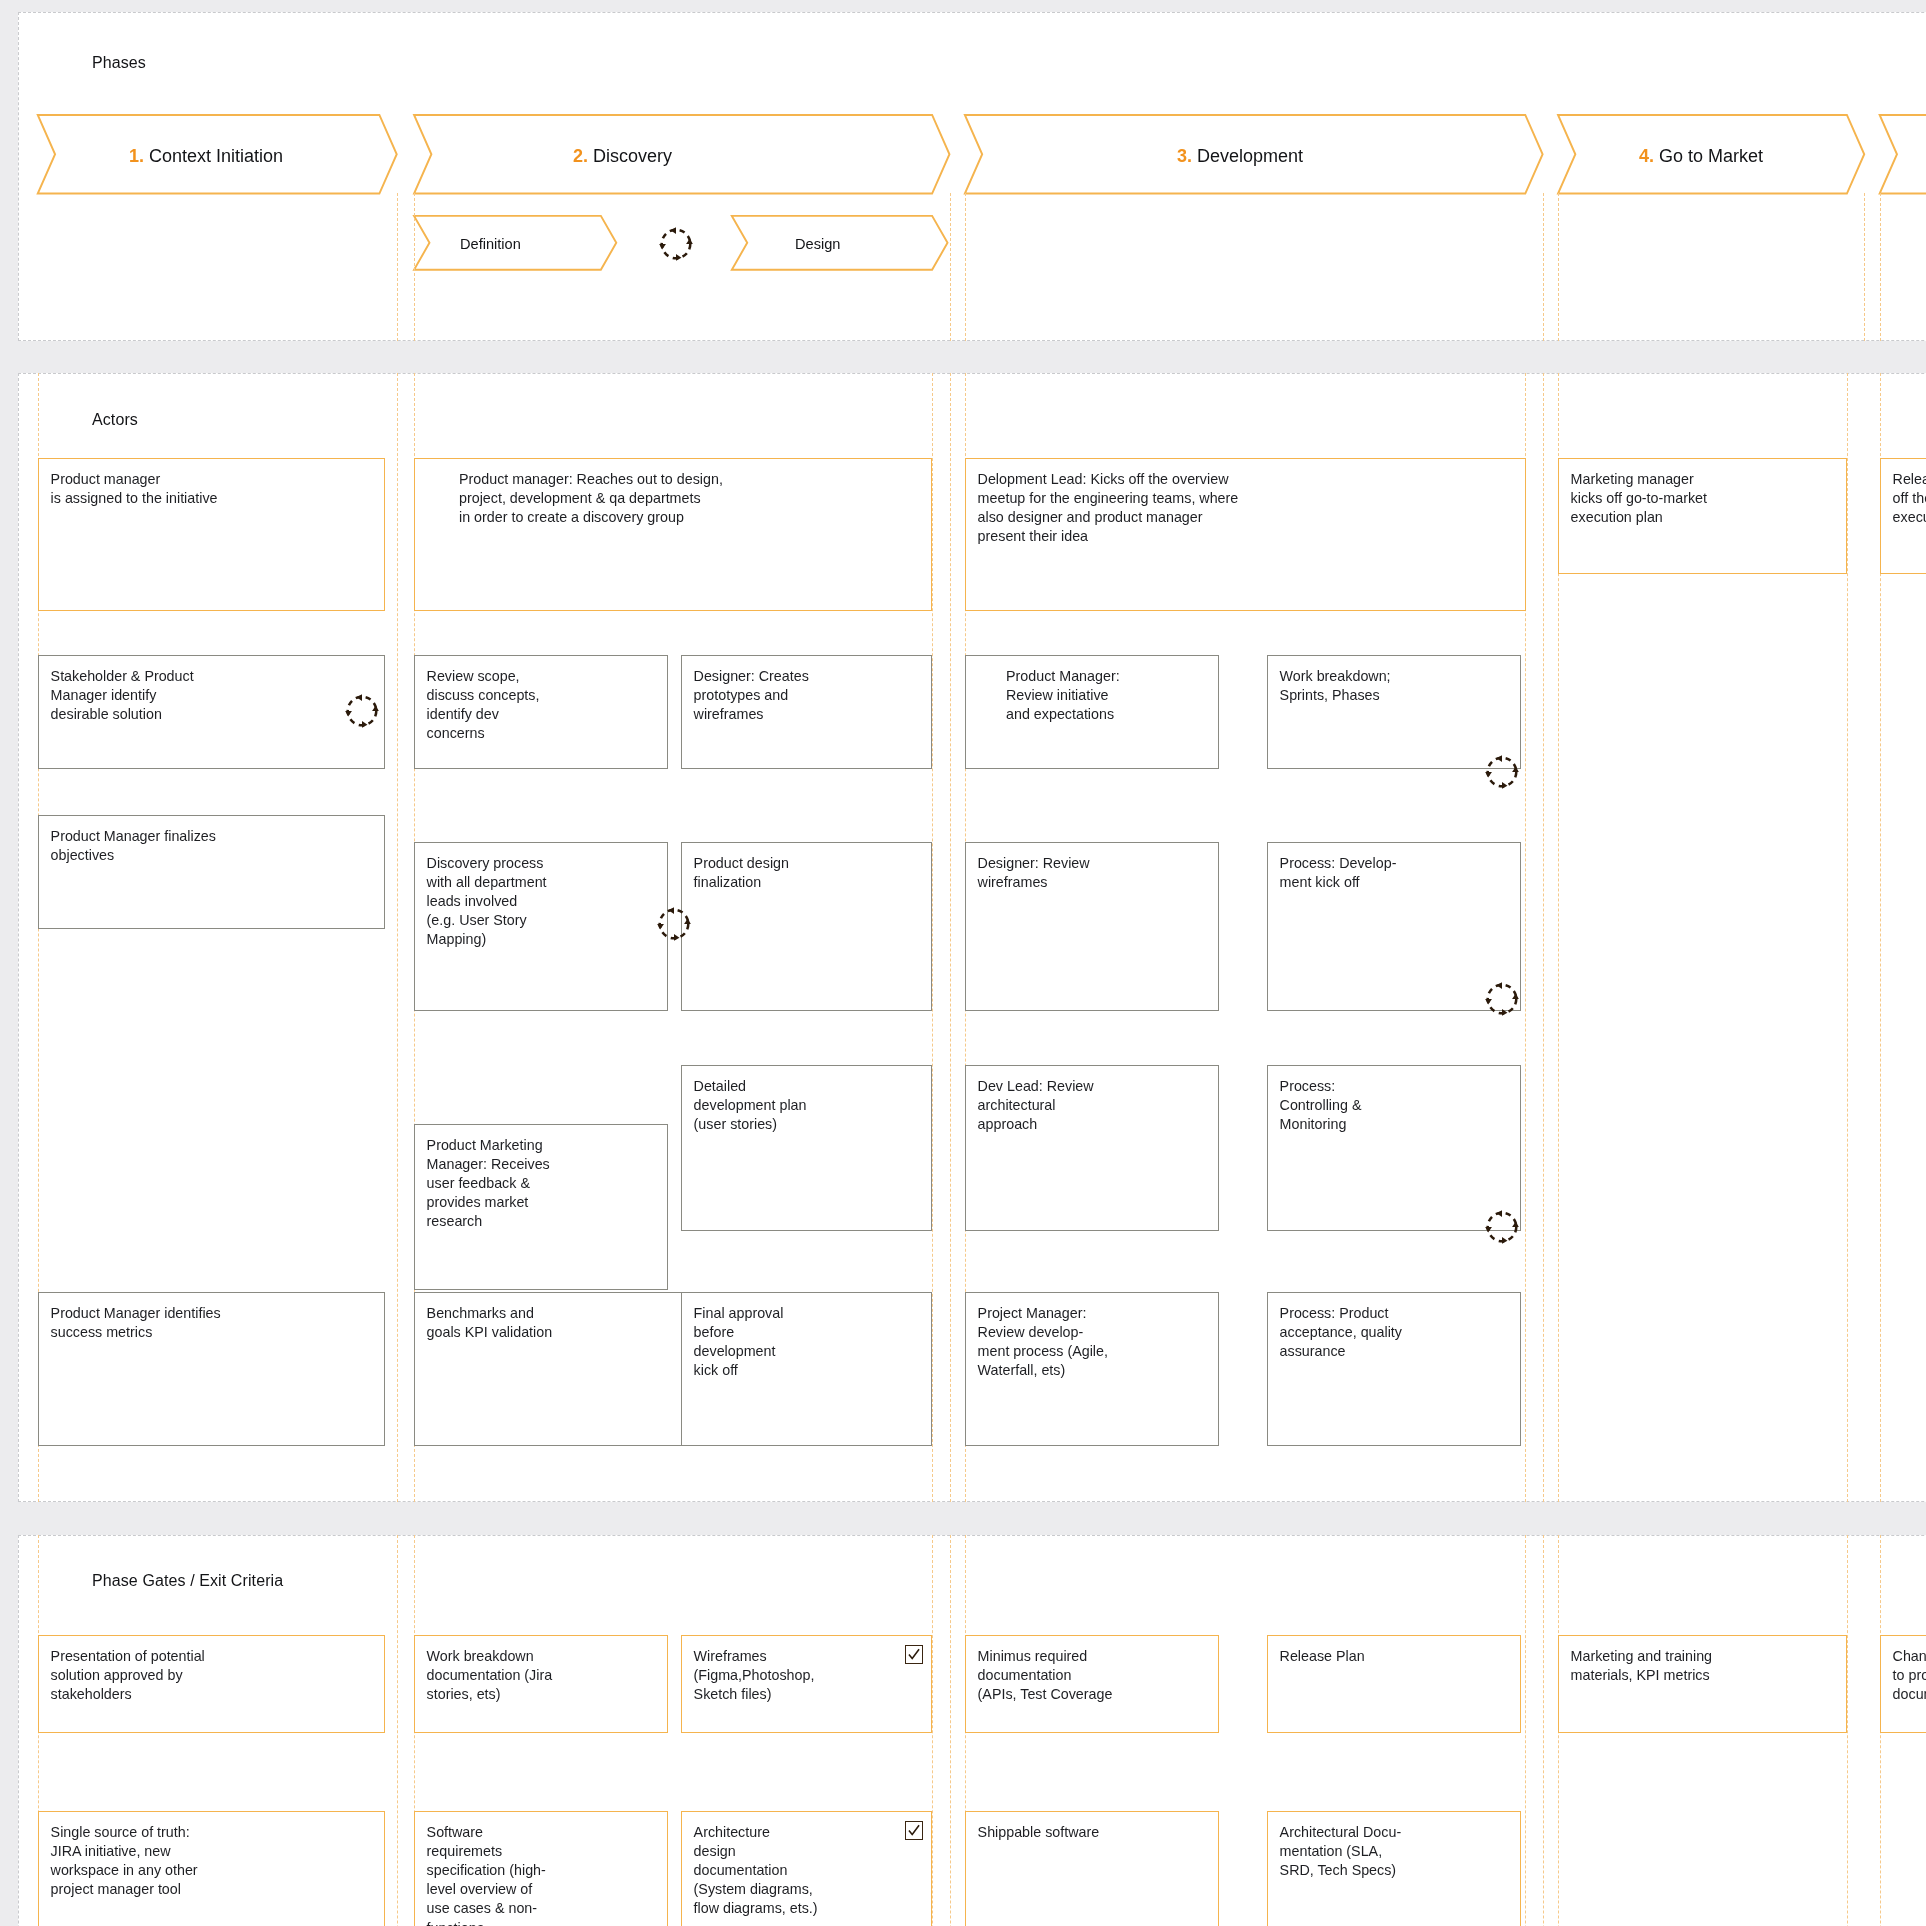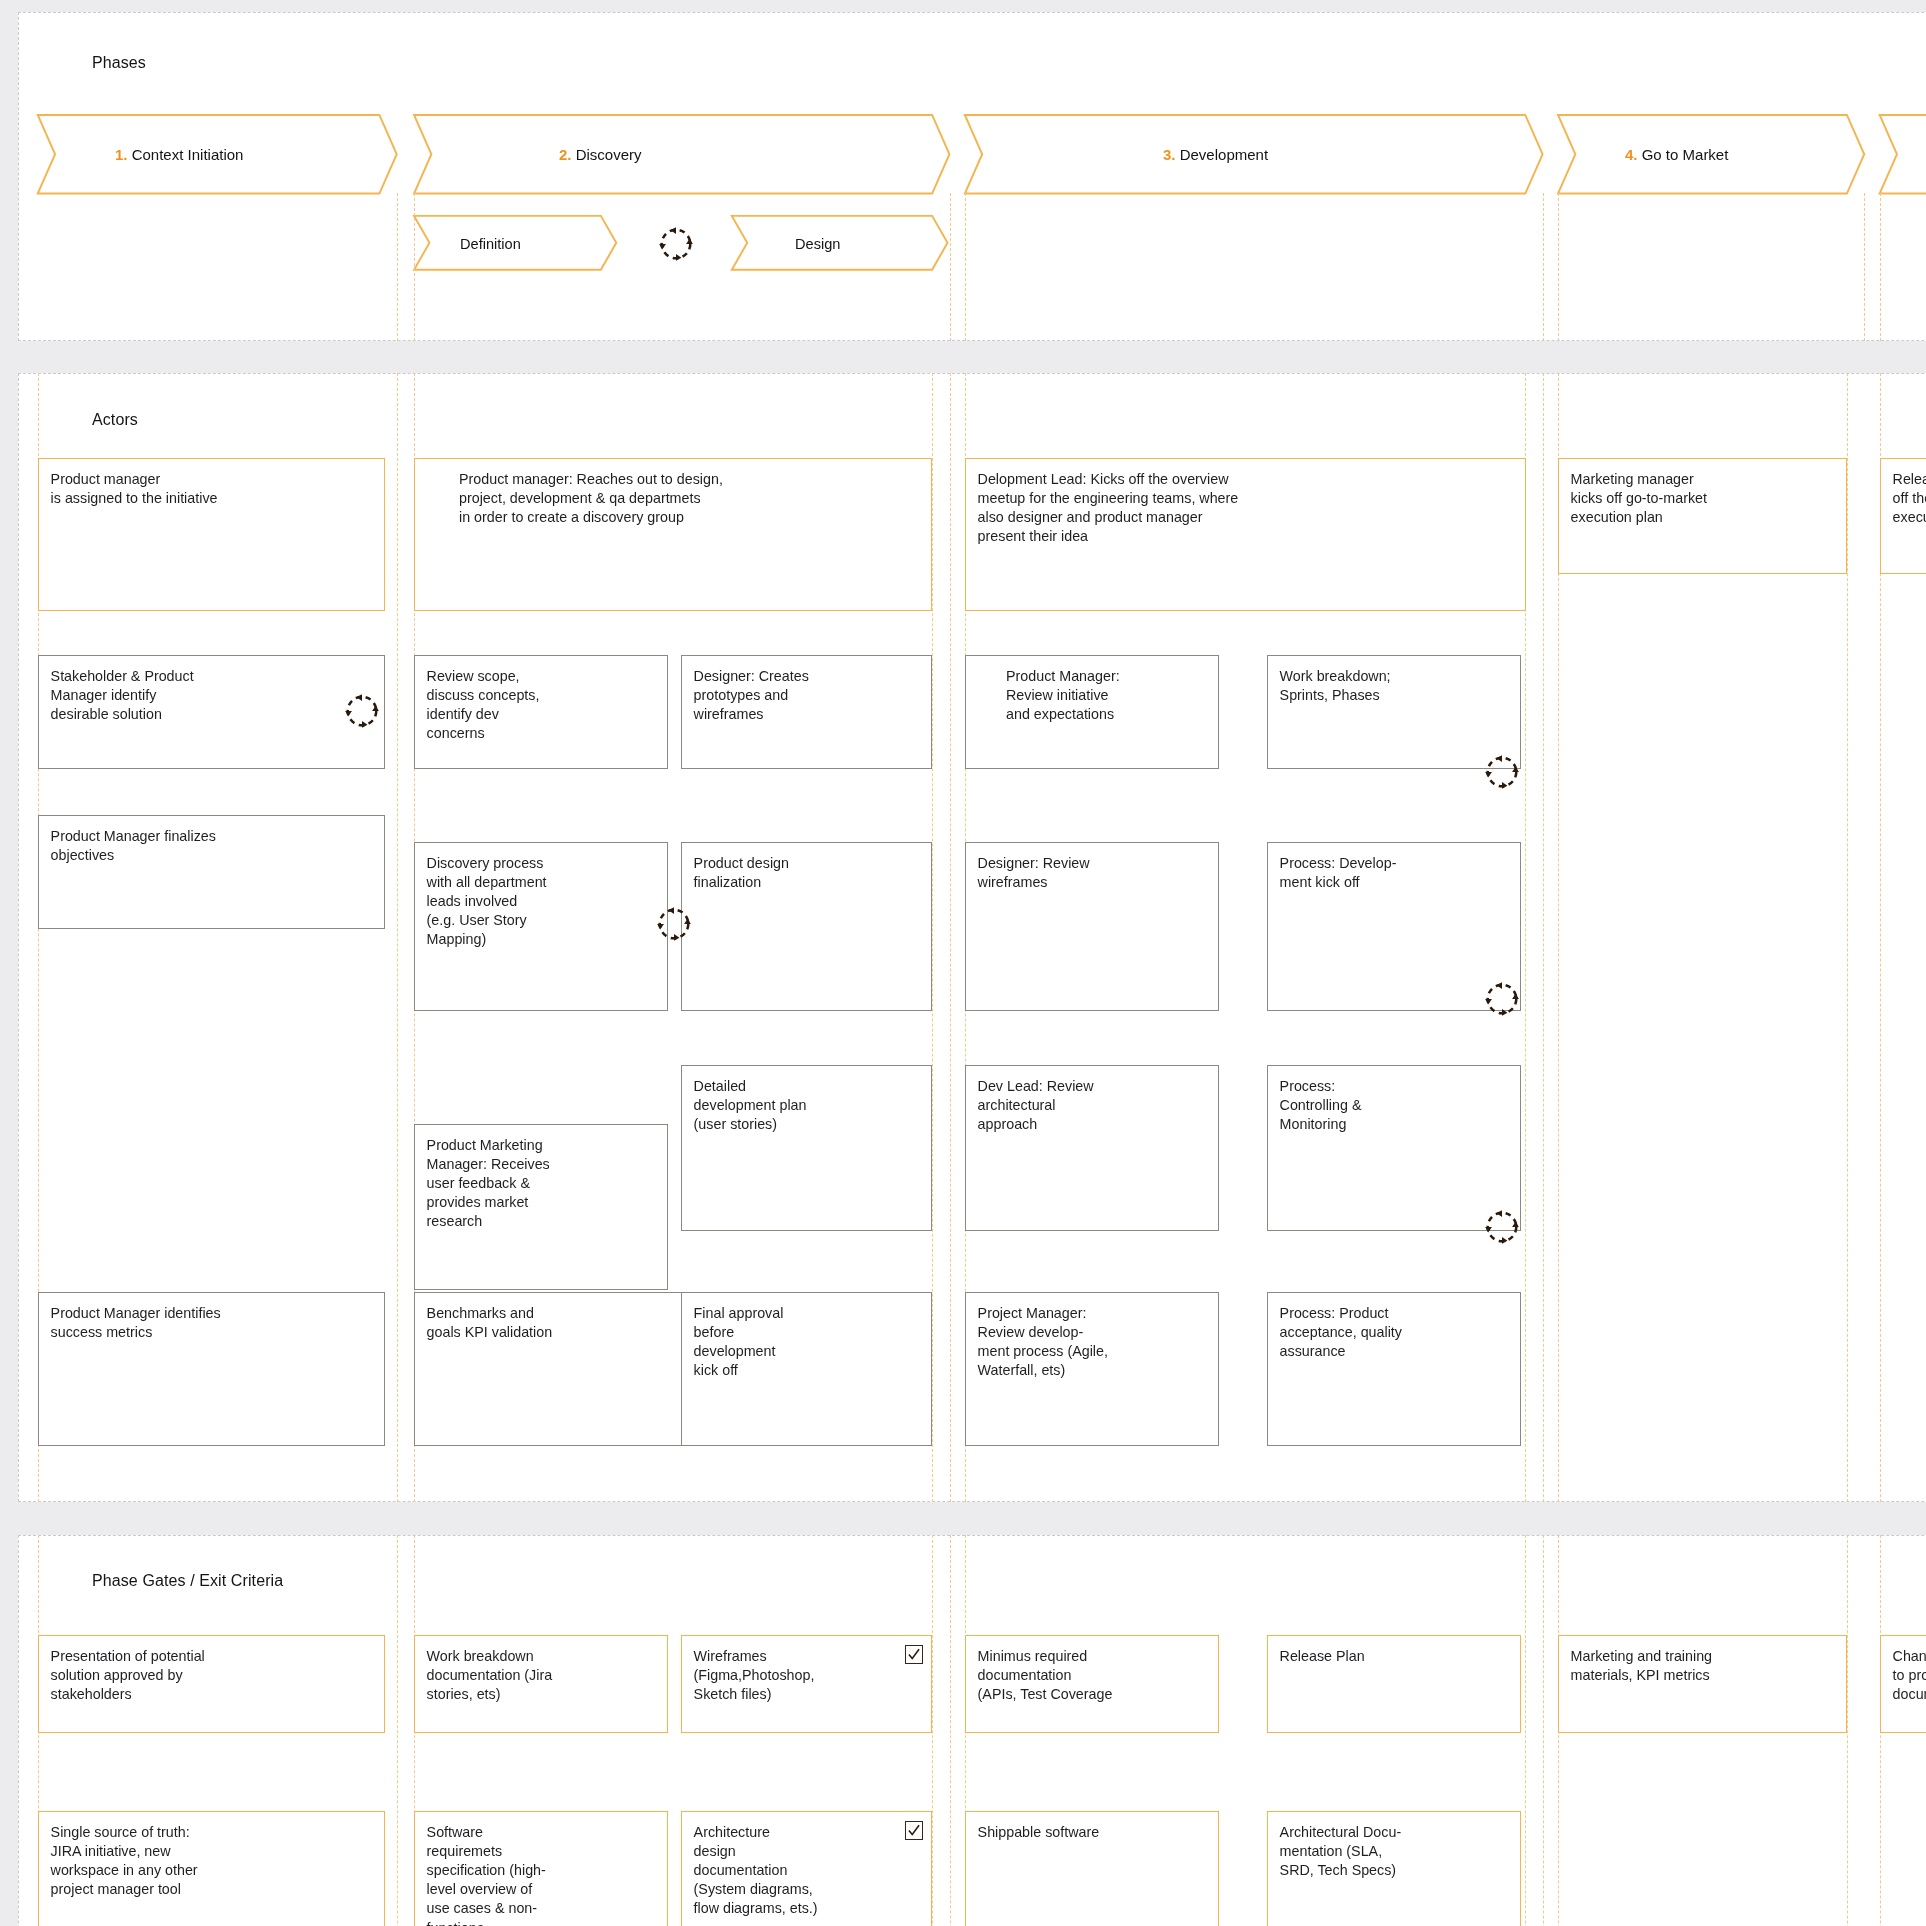--- a/index.html
+++ b/index.html
@@ -38,24 +38,25 @@
     margin-left: 43px;
   }
 
   
   .col-guide {
     position: absolute;
     width: 0;
     border-left: 1.5px dashed #f6c98a;
   }
   .chev-label {
-    font-size: 15px;
+    font-size: 18px;
     color: #131417;
     white-space: nowrap;
     z-index: 2;
+    margin-left: 14px;
   }
   .chev-num { color: #f2921d; font-weight: 700; }
   .subchev-label {
     font-size: 14.6px;
     color: #131417;
     z-index: 2;
     white-space: nowrap;
   }
 
   

